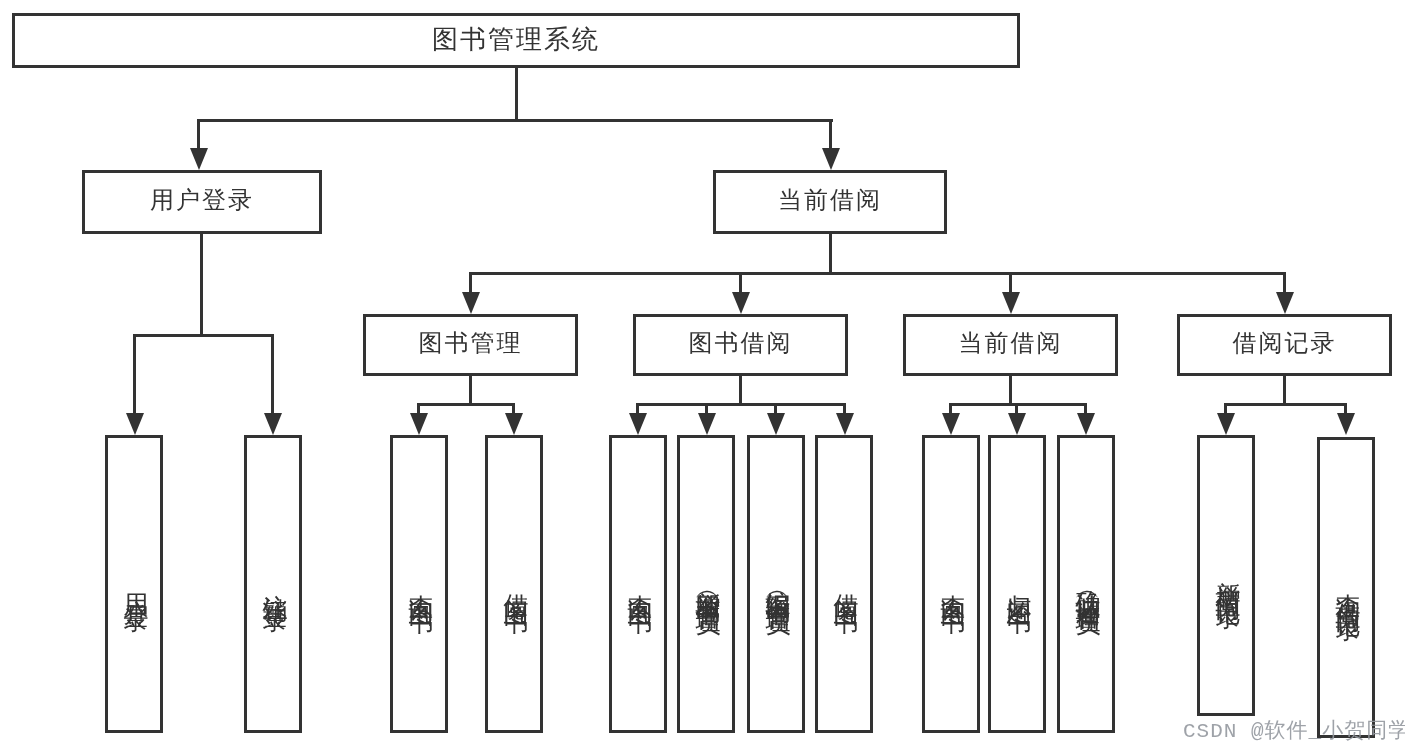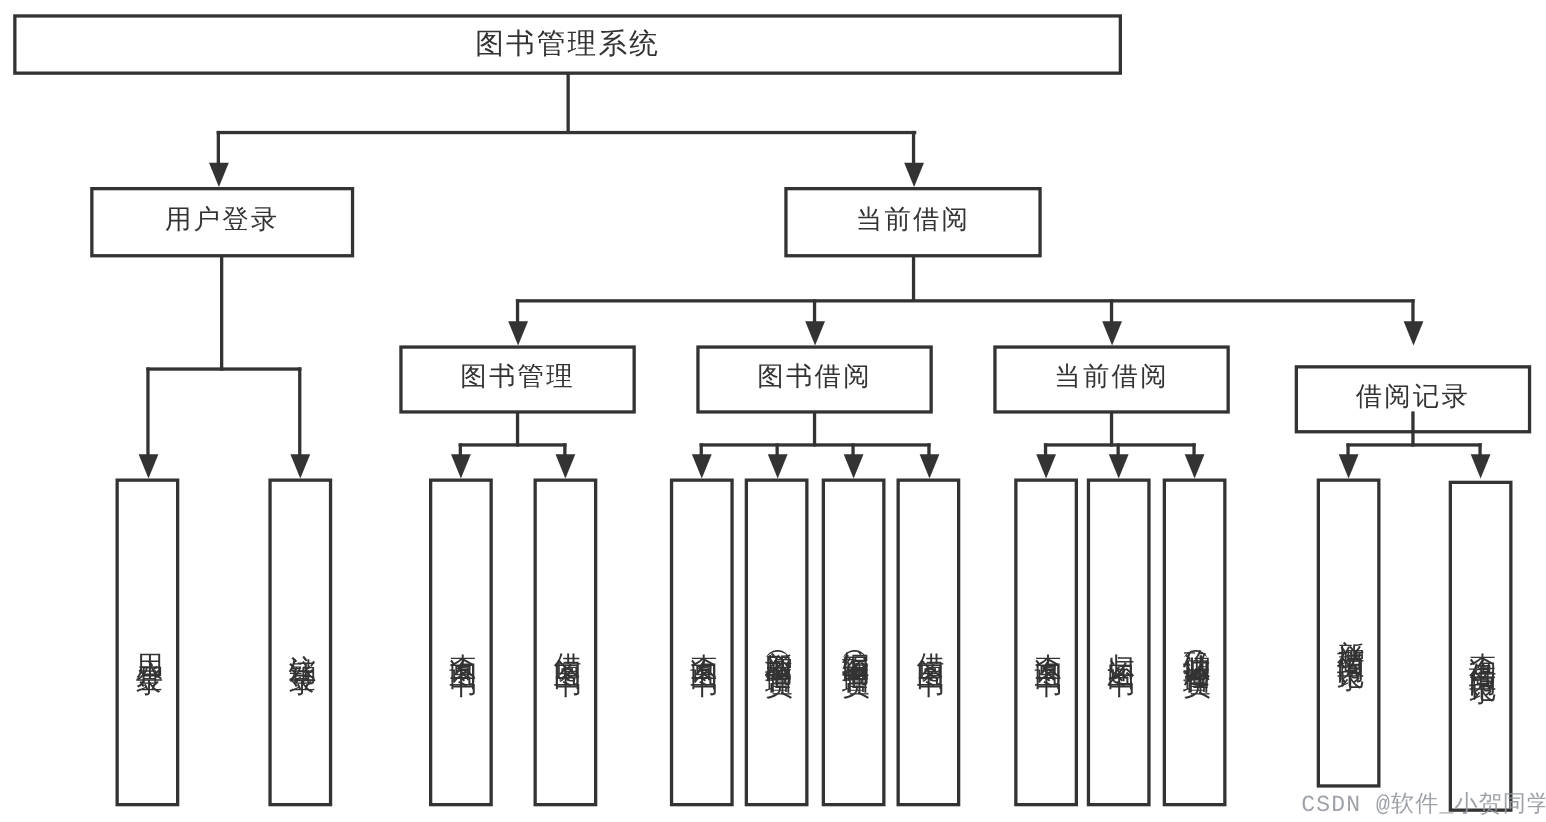--- a/index.html
+++ b/index.html
@@ -81,21 +81,21 @@
   <div class="line" style="left:1009px;top:272px;width:3px;height:22px;"></div>
   <div class="line" style="left:1283px;top:272px;width:3px;height:22px;"></div>
   <div class="arrow" style="left:462px;top:292px;"></div>
   <div class="arrow" style="left:732px;top:292px;"></div>
   <div class="arrow" style="left:1002px;top:292px;"></div>
   <div class="arrow" style="left:1276px;top:292px;"></div>
 
   <div class="box" style="left:363px;top:314px;width:215px;height:62px;">图书管理</div>
   <div class="box" style="left:903px;top:314px;width:215px;height:62px;">当前借阅</div>
   <div class="box" style="left:633px;top:314px;width:215px;height:62px;">图书借阅</div>
-  <div class="box" style="left:1177px;top:332px;width:215px;height:62px;">借阅记录</div>
+  <div class="box" style="left:1177px;top:314px;width:215px;height:62px;">借阅记录</div>
 
   <div class="line" style="left:469px;top:374px;width:3px;height:32px;"></div>
   <div class="line" style="left:417px;top:403px;width:98px;height:3px;"></div>
   <div class="line" style="left:417px;top:403px;width:3px;height:14px;"></div>
   <div class="line" style="left:512px;top:403px;width:3px;height:14px;"></div>
   <div class="arrow" style="left:410px;top:413px;"></div>
   <div class="arrow" style="left:505px;top:413px;"></div>
 
   <div class="line" style="left:739px;top:374px;width:3px;height:32px;"></div>
   <div class="line" style="left:636px;top:403px;width:210px;height:3px;"></div>

